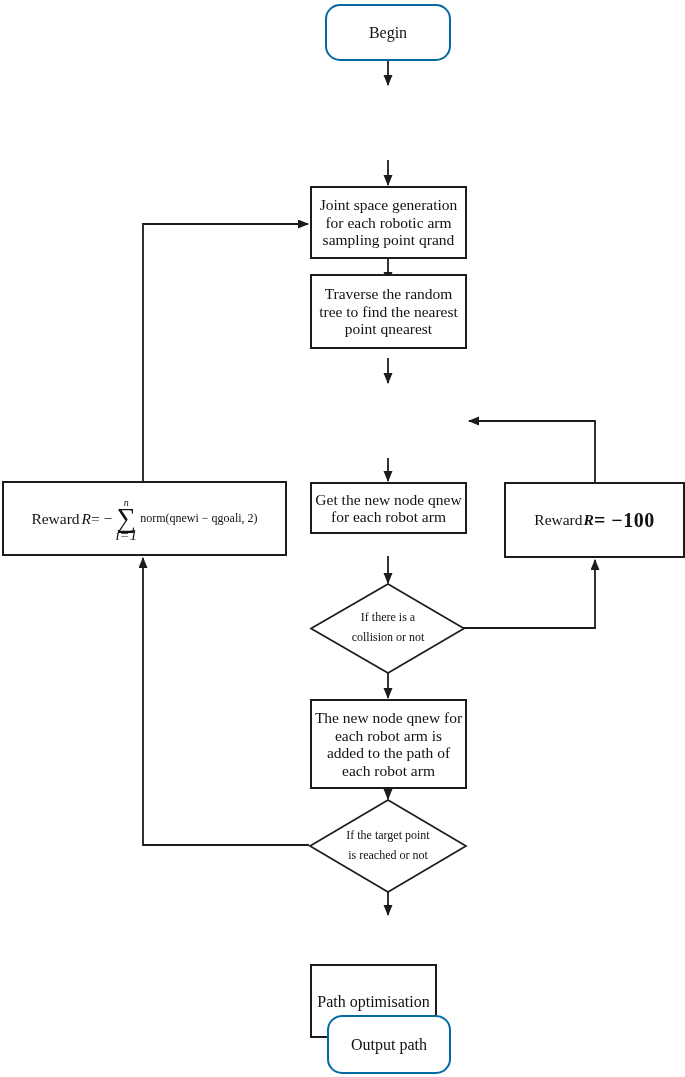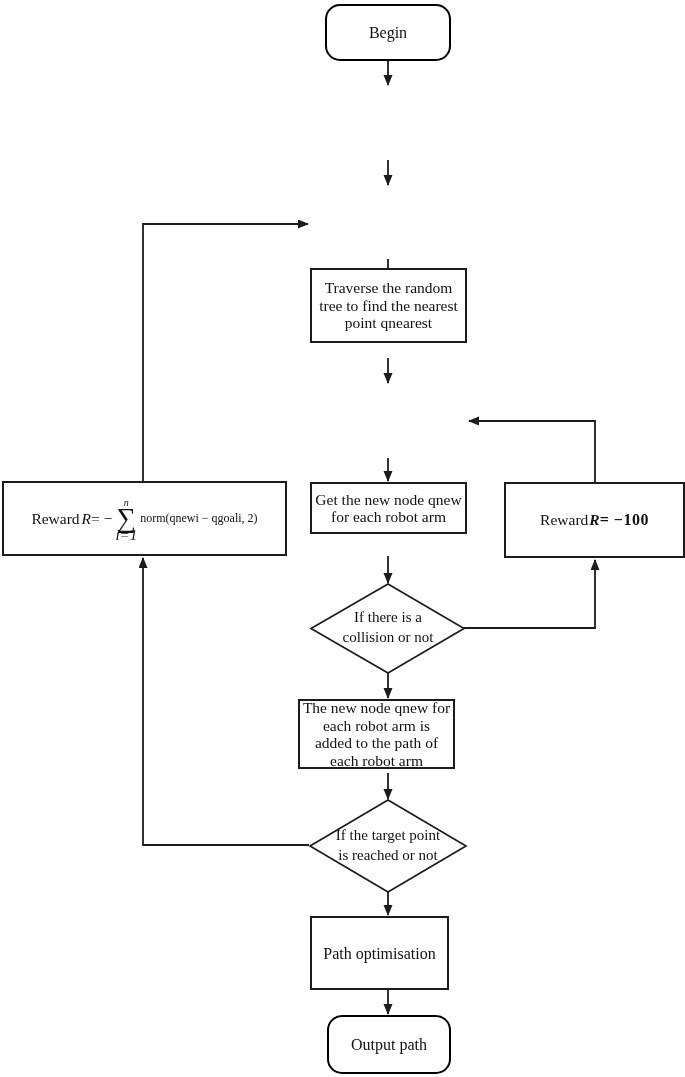--- a/index.html
+++ b/index.html
@@ -17,36 +17,36 @@
   .node {
     position: absolute;
     display: flex;
     align-items: center;
     justify-content: center;
     text-align: center;
     background: #ffffff;
     color: #111111;
   }
   .rect { border: 2px solid #1c1c1c; }
-  .rounded { border: 2px solid #000000; border-radius: 15px; }
+  .rounded { border: 2px solid #0369a1; border-radius: 15px; }
   .lbl { white-space: pre-line; font-size: 15.5px; line-height: 17.5px; }
   .lbl-lg { font-size: 16px; line-height: 19px; }
   .dlabel {
     position: absolute;
     text-align: center;
-    font-size: 15px;
+    font-size: 12px;
     line-height: 19.5px;
     white-space: pre-line;
     color: #111111;
   }
   
   .formula { font-size: 15.5px; }
   .fvar { font-style: italic; margin-left: 2px; }
   .fvar-b { font-style: italic; font-weight: bold; margin-left: 1px; }
-  .fval { font-weight: bold; font-size: 16px; letter-spacing: 0.5px; }
+  .fval { font-weight: bold; font-size: 20px; letter-spacing: 0.5px; }
   .fexpr { font-size: 12px; }
   .sum { display: inline-flex; flex-direction: column; align-items: center; margin: 0 3px; }
   .sum-top { font-size: 10px; font-style: italic; line-height: 9px; }
   .sum-sym { font-size: 27px; line-height: 23px; }
   .sum-bot { font-size: 15px; font-style: italic; line-height: 10px; }
 </style>
 </head>
 <body>
 
 <div class="canvas">
@@ -77,47 +77,52 @@
       <polygon points="388,584 464,628.5 388,673 311,628.5"></polygon>
       <polygon points="388,800 466,846 388,892 310,846"></polygon>
     </g>
   </svg>
 
   <div class="node rounded" style="left:325px; top:4px; width:126px; height:57px">
     <span class="lbl lbl-lg">Begin</span>
   </div>
 
 
+  <div class="node rect" style="left:310px; top:186px; width:157px; height:73px">
+    <span class="lbl">Joint space generation
+for each robotic arm
+sampling point qrand</span>
+  </div>
 
-  <div class="node rect" style="left:310px; top:268px; width:157px; height:75px">
+  <div class="node rect" style="left:310px; top:274px; width:157px; height:75px">
     <span class="lbl">Traverse the random
 tree to find the nearest
 point qnearest</span>
   </div>
 
 
   <div class="node rect" style="left:310px; top:482px; width:157px; height:52px">
     <span class="lbl">Get the new node qnew
 for each robot arm</span>
   </div>
 
   <div class="dlabel" style="left:308px; top:608px; width:160px">If there is a
 collision or not</div>
 
-  <div class="node rect" style="left:298px; top:699px; width:157px; height:70px">
+  <div class="node rect" style="left:310px; top:699px; width:157px; height:90px">
     <span class="lbl">The new node qnew for
 each robot arm is
 added to the path of
 each robot arm</span>
   </div>
 
   <div class="dlabel" style="left:308px; top:826px; width:160px">If the target point
 is reached or not</div>
 
-  <div class="node rect" style="left:310px; top:916px; width:139px; height:74px">
+  <div class="node rect" style="left:310px; top:964px; width:127px; height:74px">
     <span class="lbl lbl-lg">Path optimisation</span>
   </div>
 
   <div class="node rounded" style="left:327px; top:1015px; width:124px; height:59px">
     <span class="lbl lbl-lg">Output path</span>
   </div>
 
   <div class="node rect formula" style="left:2px; top:481px; width:285px; height:75px">
     <span>Reward </span>
     <span class="fvar">R</span>

